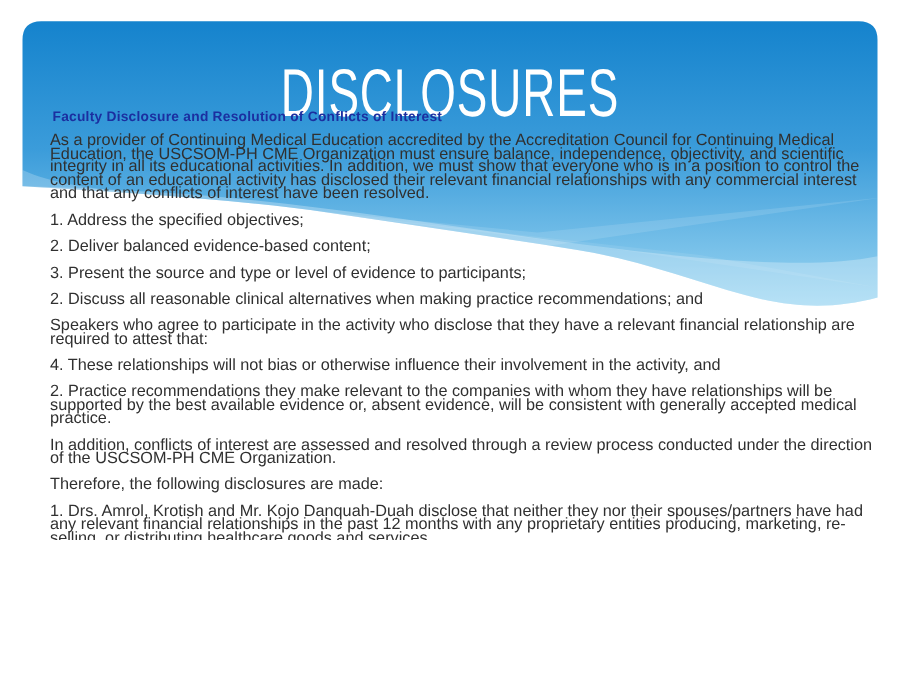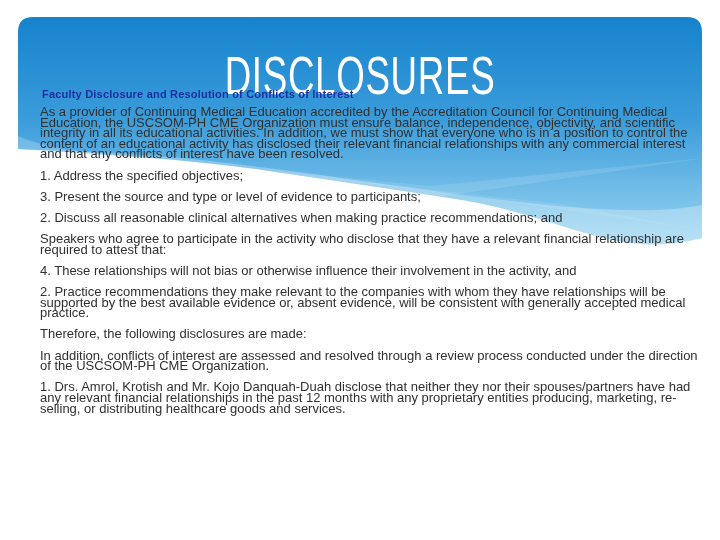--- a/index.html
+++ b/index.html
@@ -93,23 +93,24 @@
     <path fill="#ffffff" fill-opacity="0.22" d="M18,136 C40,146 70,151 110,154 L18,154 Z"></path>
   </svg>
 
   <h1 class="slide-title">DISCLOSURES</h1>
 
   <p class="section-heading">Faculty Disclosure and Resolution of Conflicts of Interest</p>
 
   <div class="body-text">
     <p>As a provider of Continuing Medical Education accredited by the Accreditation Council for Continuing Medical Education, the USCSOM-PH CME Organization must ensure balance, independence, objectivity, and scientific integrity in all its educational activities. In addition, we must show that everyone who is in a position to control the content of an educational activity has disclosed their relevant financial relationships with any commercial interest and that any conflicts of interest have been resolved.</p>
     <p>1. Address the specified objectives;</p>
+    <p>2. Deliver balanced evidence-based content;</p>
     <p>3. Present the source and type or level of evidence to participants;</p>
     <p>2. Discuss all reasonable clinical alternatives when making practice recommendations; and</p>
     <p>Speakers who agree to participate in the activity who disclose that they have a relevant financial relationship are required to attest that:</p>
     <p>4. These relationships will not bias or otherwise influence their involvement in the activity, and</p>
     <p>2. Practice recommendations they make relevant to the companies with whom they have relationships will be supported by the best available evidence or, absent evidence, will be consistent with generally accepted medical practice.</p>
+    <p>In addition, conflicts of interest are assessed and resolved through a review process conducted under the direction of the USCSOM-PH CME Organization.</p>
     <p>Therefore, the following disclosures are made:</p>
-    <p>In addition, conflicts of interest are assessed and resolved through a review process conducted under the direction of the USCSOM-PH CME Organization.</p>
     <p>1. Drs. Amrol, Krotish and Mr. Kojo Danquah-Duah disclose that neither they nor their spouses/partners have had any relevant financial relationships in the past 12 months with any proprietary entities producing, marketing, re-selling, or distributing healthcare goods and services.</p>
   </div>
 
 </div>
 
 </body></html>

